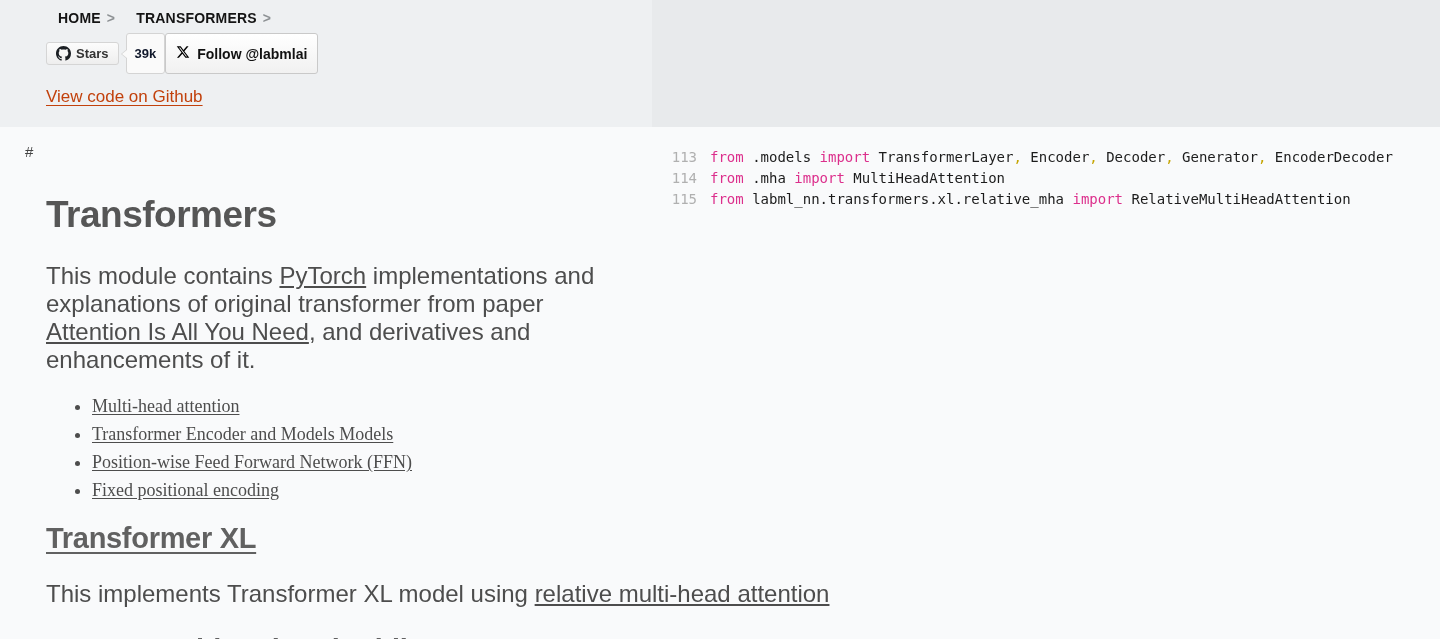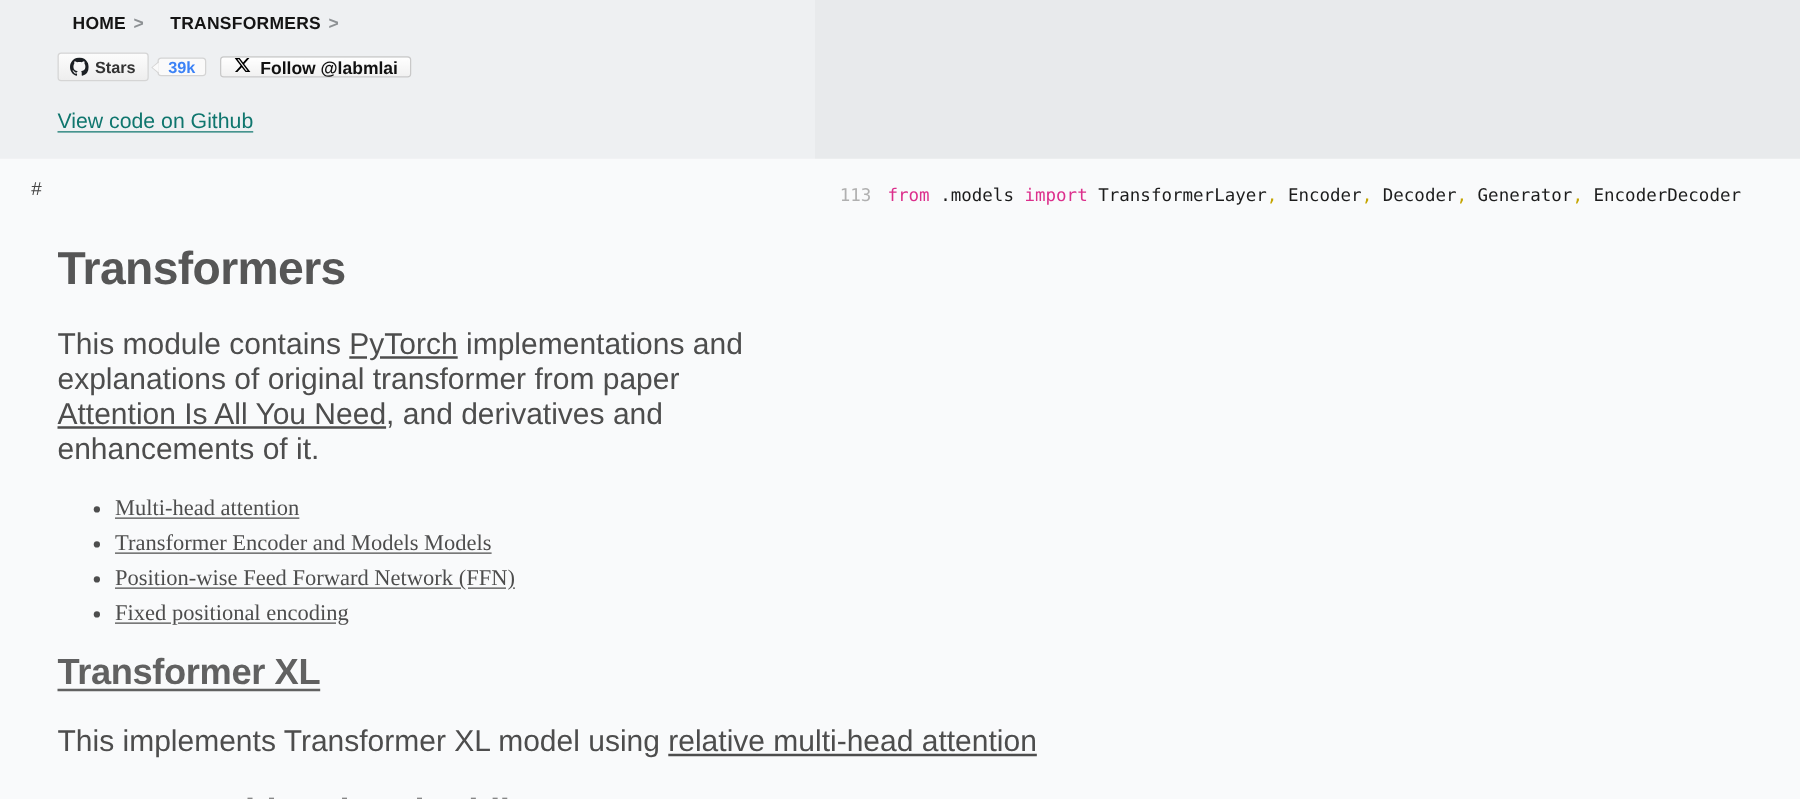--- a/index.html
+++ b/index.html
@@ -28,48 +28,48 @@
     height: 23px; padding: 3px 9px;
     border: 1px solid #d5d5d5; border-radius: 3px;
     background: linear-gradient(#fcfcfc, #eeeeee);
     font-size: 13px; font-weight: bold; color: #333;
     cursor: pointer;
   }
   .gh-btn svg { display: block; }
   .gh-count {
     position: relative; margin-left: 7px;
     display: inline-flex; align-items: center;
-    height: 15px; padding: 0 8px;
+    height: 41px; padding: 0 8px;
     border: 1px solid #d4d4d4; border-radius: 3px;
     background: #fafafa;
-    font-size: 13px; font-weight: bold; color: #3b82f6;
+    font-size: 13px; font-weight: bold; color: #0f172a;
     cursor: pointer;
   }
   .gh-count::after {
     content: ''; position: absolute; left: -6px; top: 50%; margin-top: -5px;
     border-top: 5px solid transparent; border-bottom: 5px solid transparent;
     border-right: 6px solid #d4d4d4;
   }
   .gh-count::before {
     content: ''; position: absolute; left: -5px; top: 50%; margin-top: -4px;
     border-top: 4px solid transparent; border-bottom: 4px solid transparent;
     border-right: 5px solid #fafafa; z-index: 1;
   }
   .x-btn {
     display: inline-flex; align-items: center; gap: 7px;
-    height: 17px; padding: 0 10px;
-    margin-left: 11px;
+    height: 41px; padding: 0 10px;
+    margin-left: 0;
     border: 1px solid #c9c9c9; border-radius: 3px;
     background: linear-gradient(#ffffff, #f1f1f1);
     font-size: 14px; font-weight: bold; color: #111;
     cursor: pointer;
   }
   .view-code {
     display: inline-block; margin-top: 21px;
-    font-size: 17px; color: #0f766e;
+    font-size: 17px; color: #c2410c;
     text-decoration: underline; text-underline-offset: 3px;
     cursor: pointer;
   }
 
   
   .main { display: flex; height: 512px; }
   .prose {
     width: 652px; position: relative;
     padding: 0 0 0 46px;
   }
@@ -154,14 +154,16 @@
         <li><a class="doc-link">Transformer Encoder and Models Models</a></li>
         <li><a class="doc-link">Position-wise Feed Forward Network (FFN)</a></li>
         <li><a class="doc-link">Fixed positional encoding</a></li>
       </ul>
     <h2 class="section-title">Transformer XL</h2>
     <p class="doc-para xl-para"><span>This implements Transformer XL model using </span><a class="doc-link">relative multi-head attention</a></p>
     <h2 class="section-title section-title-2">Rotary Positional Embeddings</h2>
   </div>
   <div class="code-panel">
       <div class="code-line"><span class="lineno">113</span><span class="tok-kw">from</span><span class="tok-id"> .models </span><span class="tok-kw">import</span><span class="tok-id"> TransformerLayer</span><span class="tok-pn">,</span><span class="tok-id"> Encoder</span><span class="tok-pn">,</span><span class="tok-id"> Decoder</span><span class="tok-pn">,</span><span class="tok-id"> Generator</span><span class="tok-pn">,</span><span class="tok-id"> EncoderDecoder</span></div>
+      <div class="code-line"><span class="lineno">114</span><span class="tok-kw">from</span><span class="tok-id"> .mha </span><span class="tok-kw">import</span><span class="tok-id"> MultiHeadAttention</span></div>
+      <div class="code-line"><span class="lineno">115</span><span class="tok-kw">from</span><span class="tok-id"> labml_nn.transformers.xl.relative_mha </span><span class="tok-kw">import</span><span class="tok-id"> RelativeMultiHeadAttention</span></div>
     </div>
 </div>
 
 </body></html>

